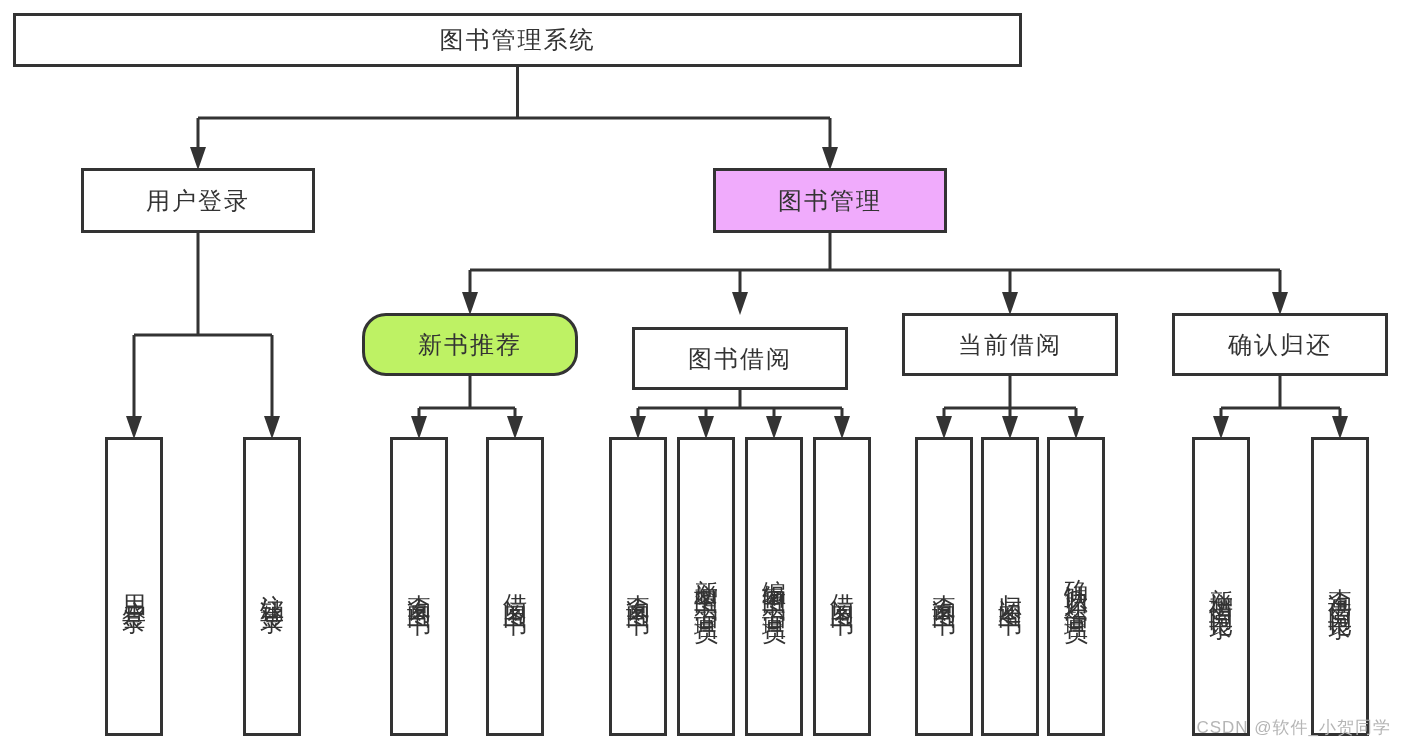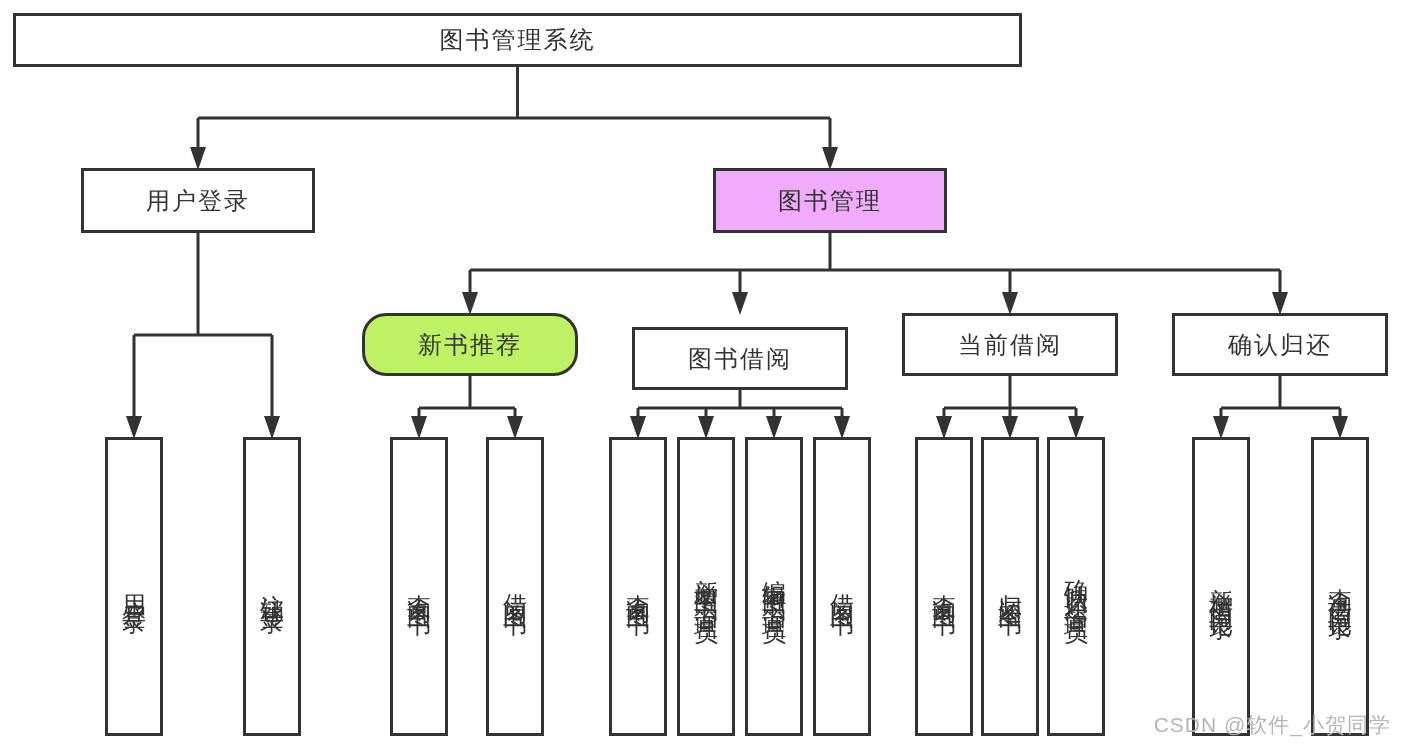--- a/index.html
+++ b/index.html
@@ -38,21 +38,21 @@
     writing-mode: vertical-rl;
     text-orientation: mixed;
     font-size: 24px;
     letter-spacing: 6px;
     line-height: 1;
   }
   .watermark {
     position: absolute;
     right: 14px;
     bottom: 8px;
-    font-size: 21px;
+    font-size: 17px;
     letter-spacing: 1px;
     color: #b5b5b5;
     z-index: 3;
     white-space: nowrap;
   }
 </style>
 </head>
 <body>
 
 <div class="stage">

